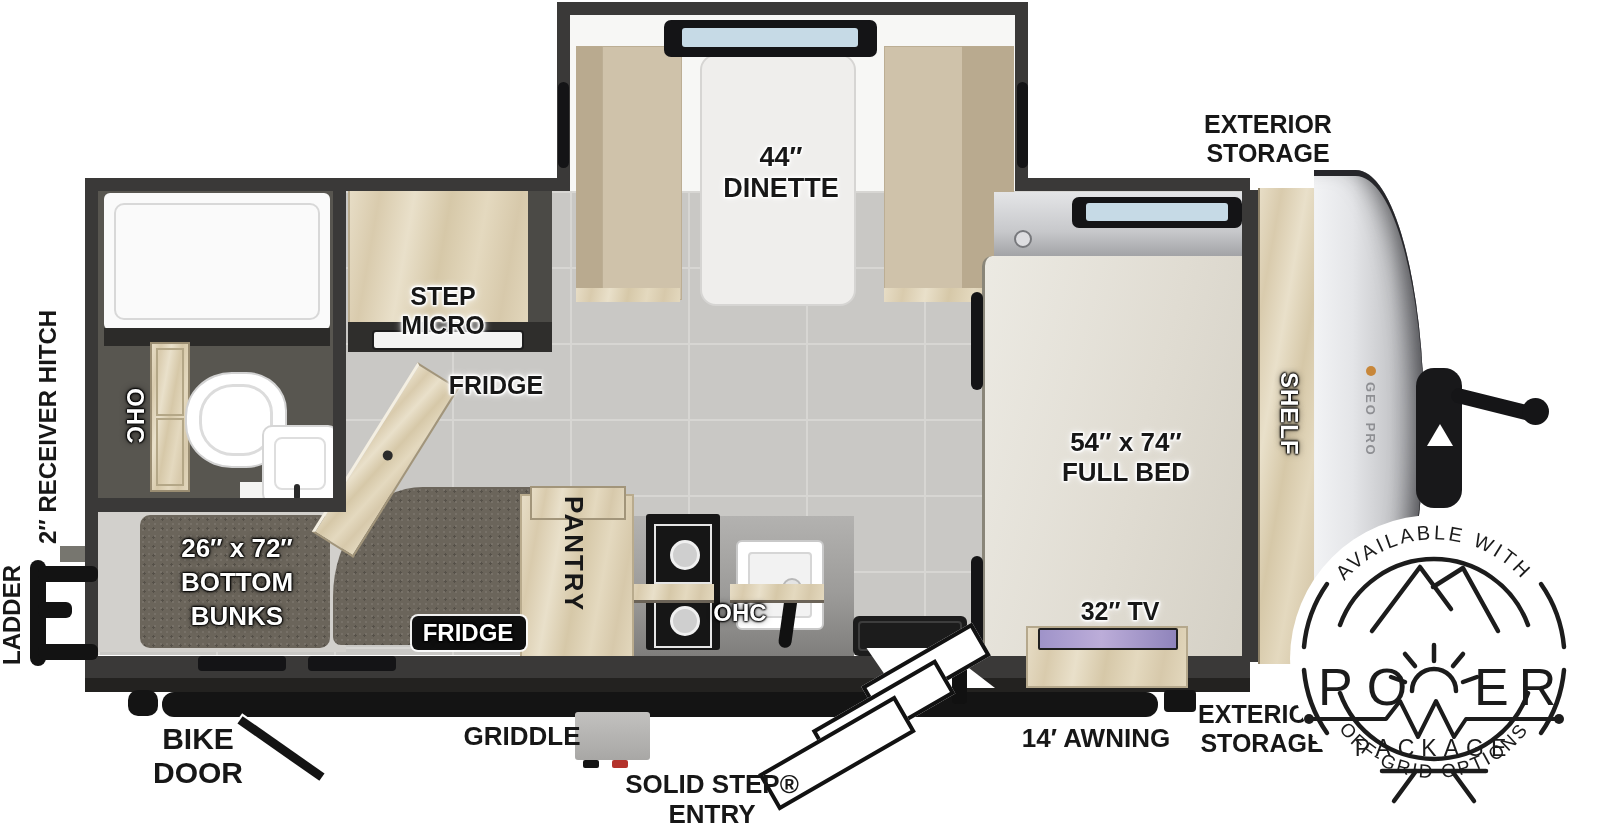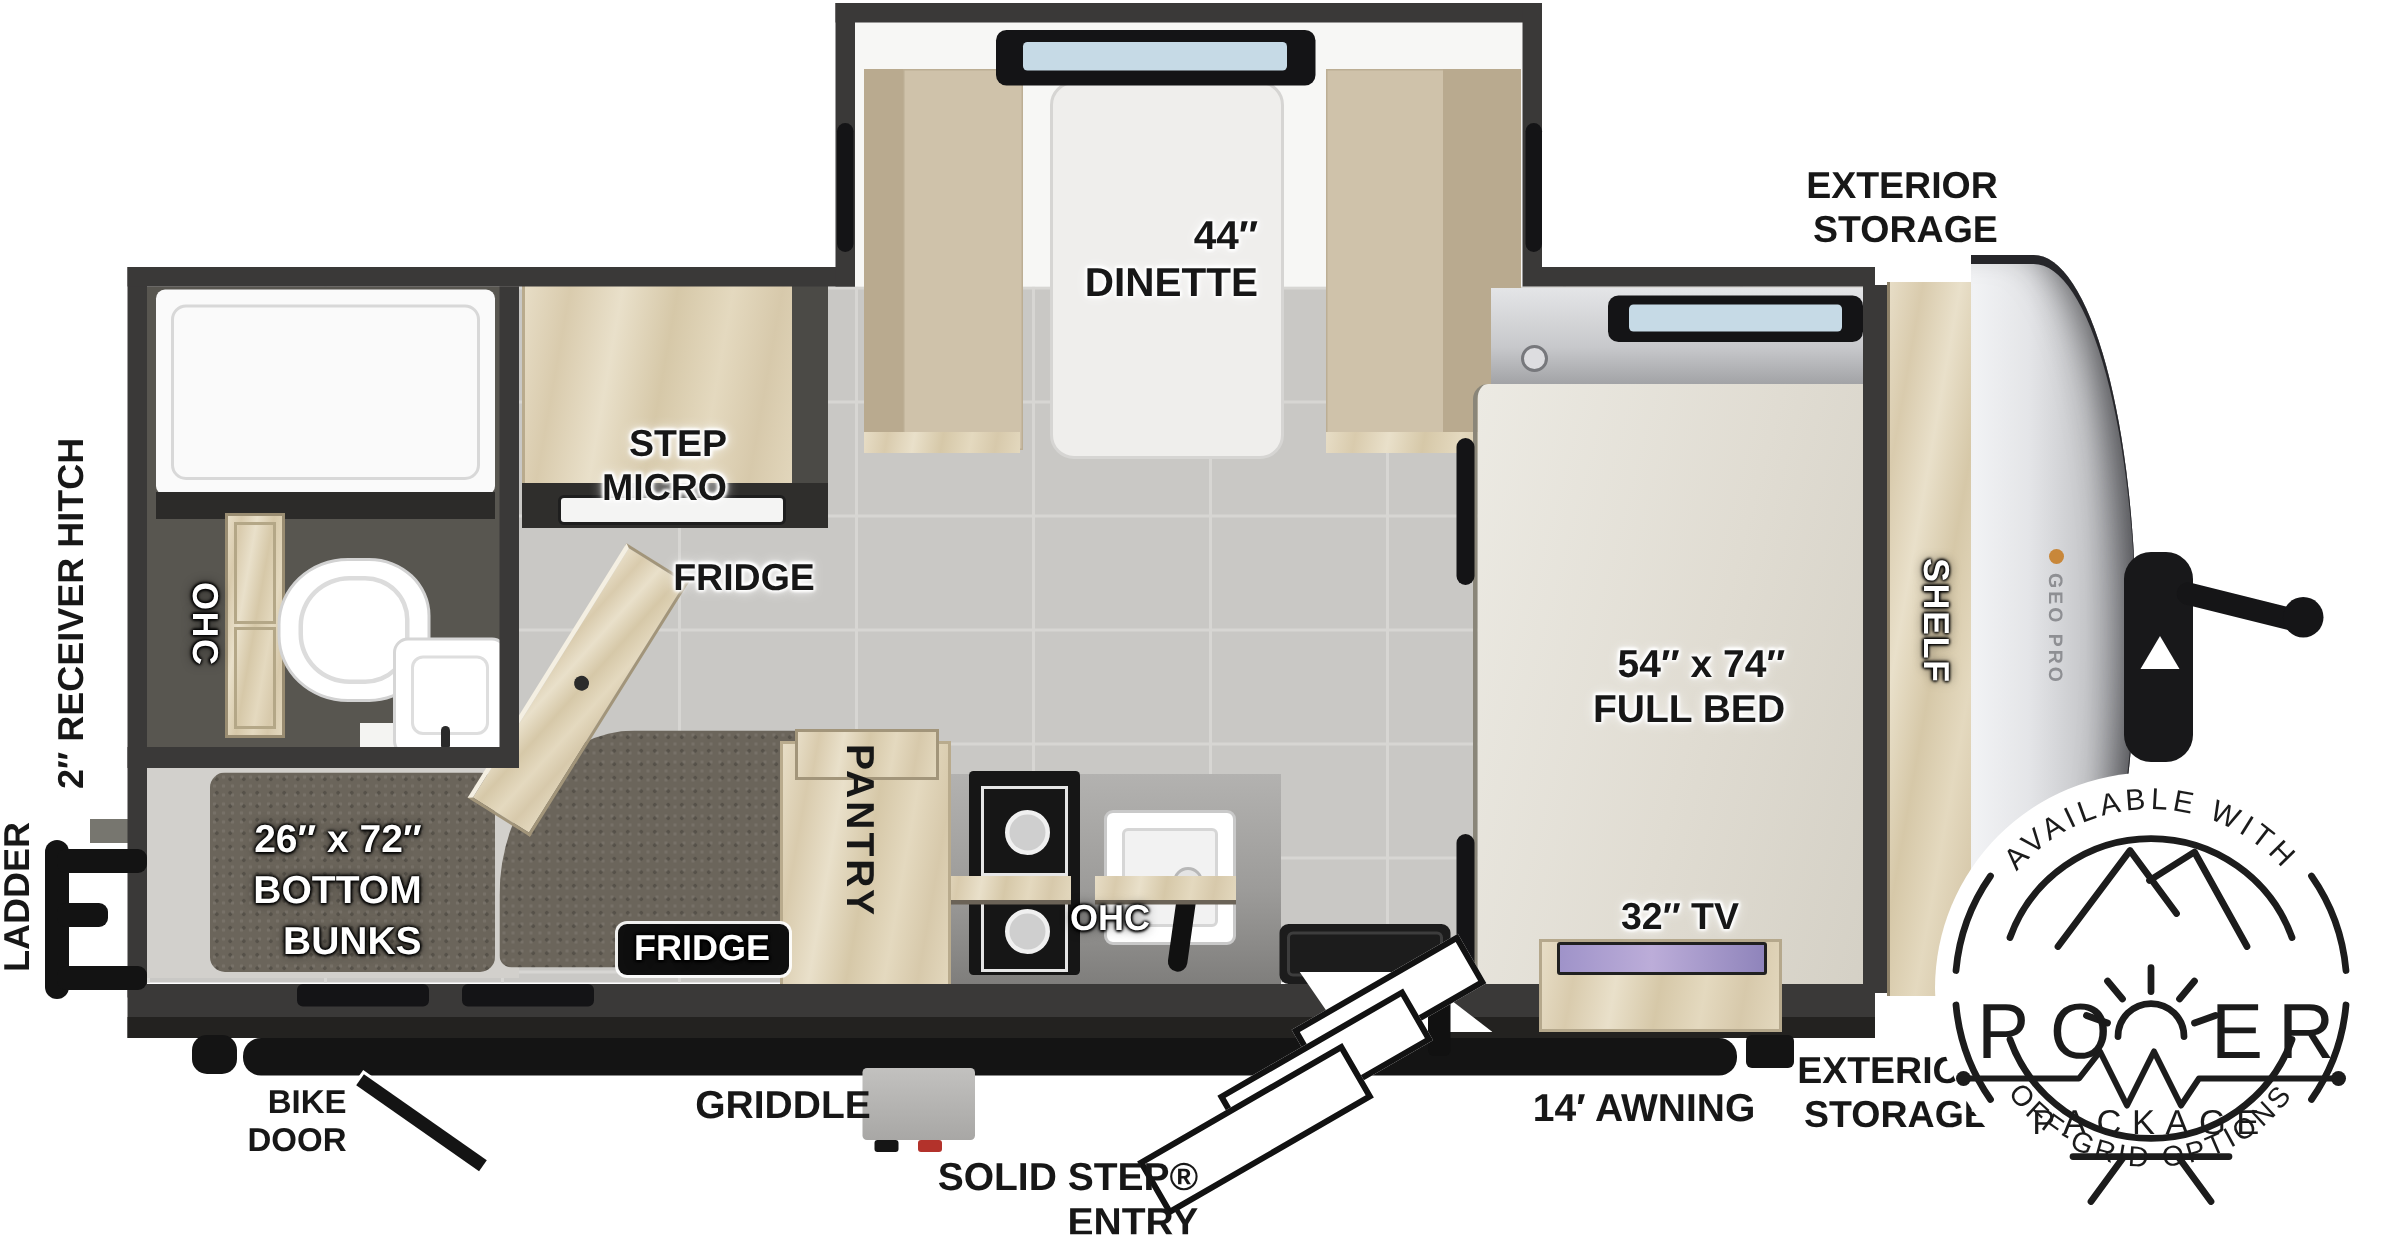--- a/index.html
+++ b/index.html
@@ -1,20 +1,20 @@
 <!DOCTYPE html>
 <html><head>
 <meta charset="utf-8">
 <style>
   html,body { margin:0; padding:0; background:#fff; }
   .stage { position:relative; width:1600px; height:823px; background:#ffffff;
            font-family:"Liberation Sans", sans-serif; overflow:hidden; }
   .abs  { position:absolute; }
   
-  .lbl  { position:absolute; font-weight:bold; color:#171717; text-align:right;
+  .lbl  { position:absolute; font-weight:bold; color:#171717; text-align:center;
           line-height:1.14; white-space:nowrap; z-index:30; }
   .ctr  { transform:translateX(-50%); }
   .glow { text-shadow:0 0 3px #fff,0 0 5px #fff,0 0 9px #fff,
           1px 1px 2px #fff,-1px -1px 2px #fff,1px -1px 2px #fff,-1px 1px 2px #fff; }
   .wtxt { color:#ffffff; text-shadow:0 1px 2px rgba(0,0,0,.9),0 -1px 2px rgba(0,0,0,.9),
           1px 0 2px rgba(0,0,0,.9),-1px 0 2px rgba(0,0,0,.9),0 0 7px rgba(0,0,0,.65); }
   .vdown{ writing-mode:vertical-rl; }
   .vup  { writing-mode:vertical-rl; transform:rotate(180deg); }
   
   .wall { position:absolute; background:#3a3938; z-index:10; }
@@ -185,21 +185,21 @@
   </div>
 
   <div class="lbl ctr glow" style="left:496px; top:371px; font-size:25px;">FRIDGE</div>
 
 
   <div class="lbl wtxt vdown" style="left:122px; top:388px; font-size:24px; letter-spacing:1px;">OHC</div>
 
   <div class="lbl vup" style="left:34px; top:292px; width:32px; height:270px; font-size:24px;">2″ RECEIVER HITCH</div>
   <div class="lbl vup" style="left:-2px; top:548px; width:28px; height:134px; font-size:24px;">LADDER</div>
 
-  <div class="lbl ctr wtxt" style="left:225px; top:532px; font-size:26px; line-height:1.3;margin-top:11px;">
+  <div class="lbl ctr wtxt" style="left:237px; top:532px; font-size:26px; line-height:1.3;">
     <div>26″ x 72″</div>
     <div>BOTTOM</div>
     <div>BUNKS</div>
   </div>
 
 
   <div class="lbl ctr wtxt" style="left:468px; top:619px; font-size:24px; z-index:31;">FRIDGE</div>
 
   <div class="lbl vdown" style="left:558px; top:496px; font-size:26px; letter-spacing:2px; z-index:31;">PANTRY</div>
 
@@ -207,21 +207,21 @@
 
   <div class="lbl ctr glow" style="left:1126px; top:428px; font-size:26px;">
     <div>54″ x 74″</div>
     <div>FULL BED</div>
   </div>
 
   <div class="lbl wtxt vdown" style="left:1276px; top:372px; font-size:24px; letter-spacing:1px;">SHELF</div>
 
   <div class="lbl ctr glow" style="left:1120px; top:597px; font-size:25px;">32″ TV</div>
 
-  <div class="lbl ctr" style="left:198px; top:722px; font-size:22px;">
+  <div class="lbl ctr" style="left:198px; top:722px; font-size:30px;">
     <div>BIKE</div>
     <div>DOOR</div>
   </div>
 
   <div class="lbl ctr" style="left:522px; top:722px; font-size:26px;">GRIDDLE</div>
 
   <div class="lbl ctr" style="left:712px; top:770px; font-size:26px;">
     <div>SOLID STEP®</div>
     <div>ENTRY</div>
   </div>

